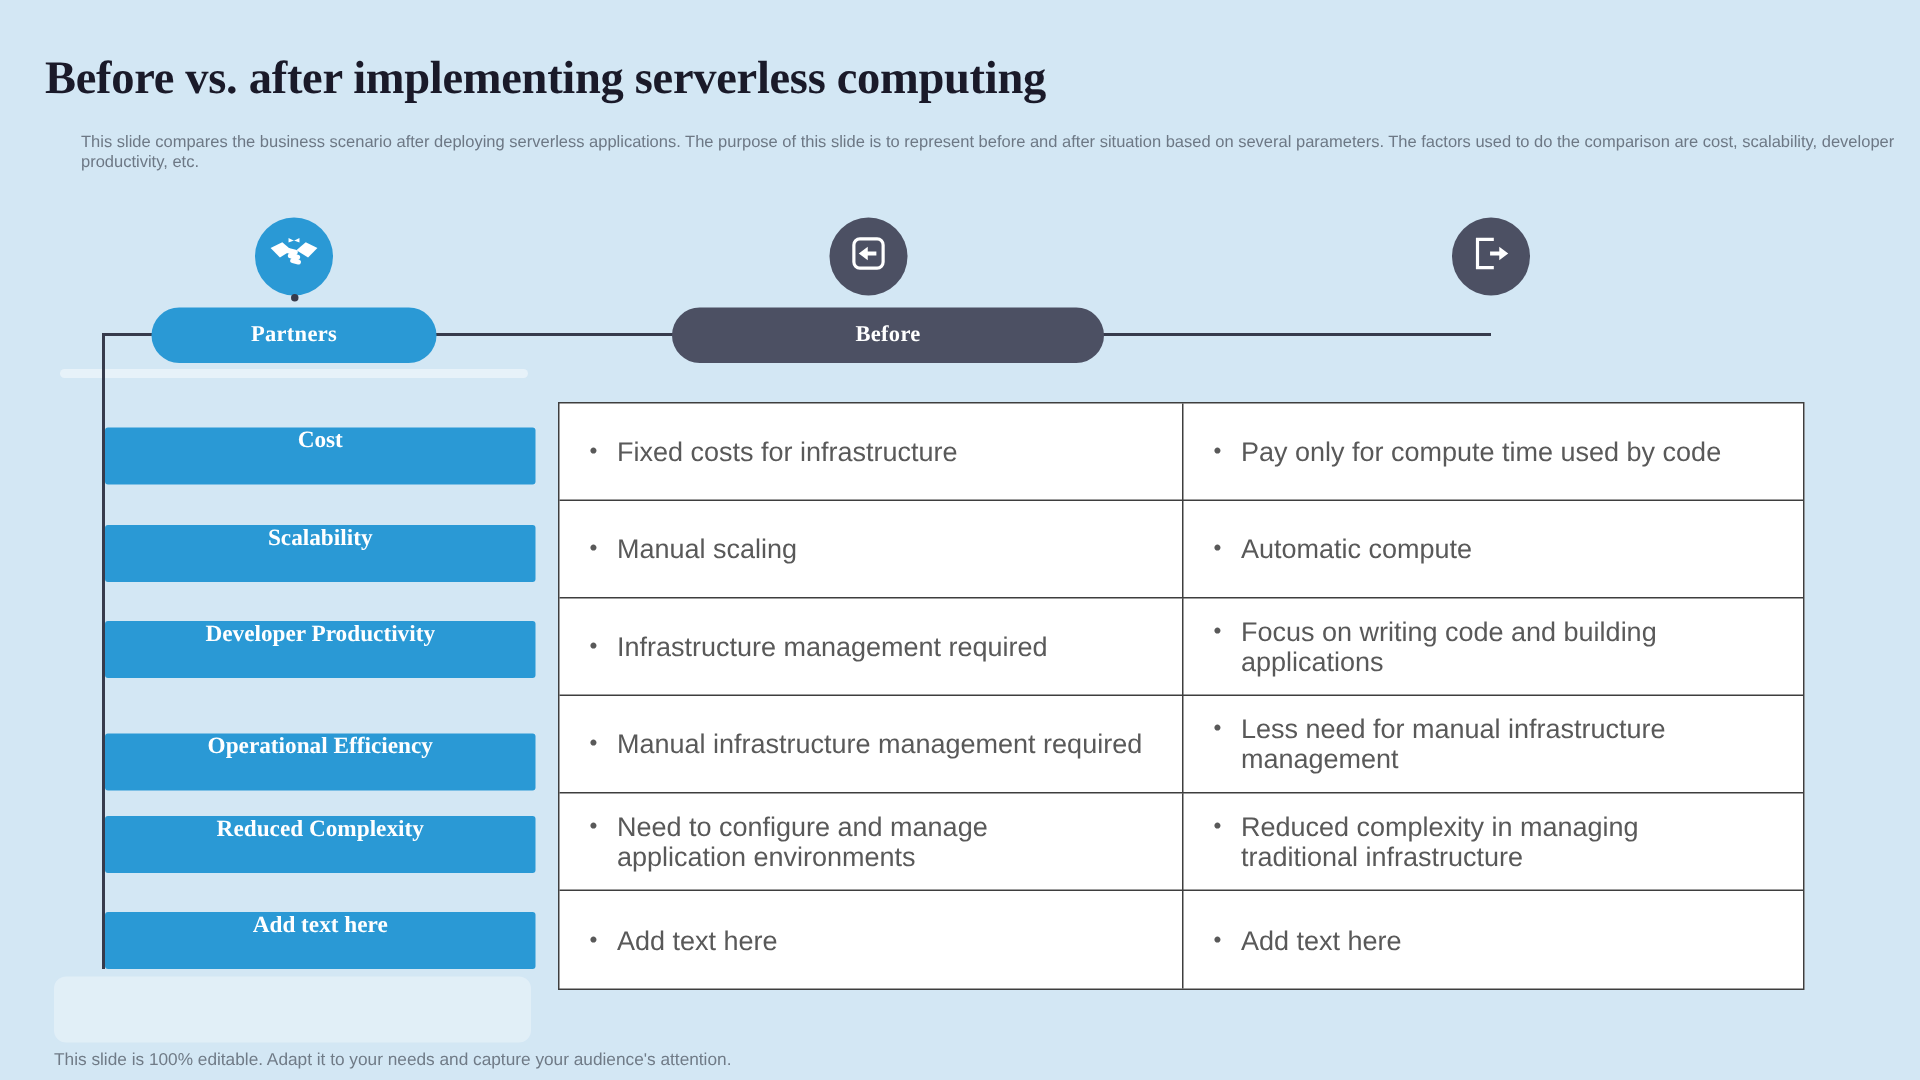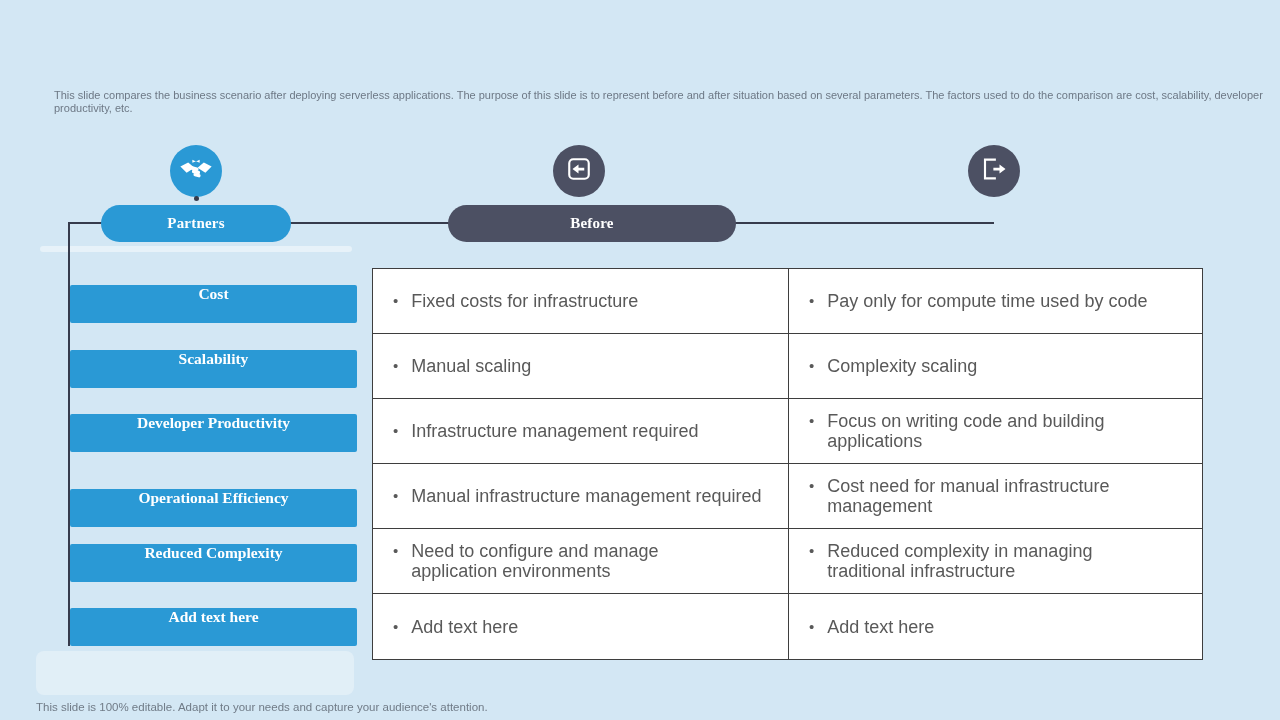--- a/index.html
+++ b/index.html
@@ -147,20 +147,21 @@
     font-size: 11.5px;
     color: #707b87;
     margin-left: 36px;
   }
 </style>
 </head>
 <body>
 
 <div class="slide">
 
+  <h1 class="page-title">Before vs. after implementing serverless computing</h1>
   <p class="page-subtitle">This slide compares the business scenario after deploying serverless applications. The purpose of this slide is to represent before and after situation based on several parameters. The factors used to do the comparison are cost, scalability, developer productivity,  etc.</p>
 
   <div class="connector connector-h"></div>
   <div class="connector connector-v"></div>
   <div class="circle-dot"></div>
 
   <div class="reflection reflection-pill"></div>
   <div class="reflection reflection-bottom"></div>
 
   <div class="icon-circle circle-partners">
@@ -235,21 +236,21 @@
 
     <div class="cell">
       <span class="cell-inner">
           <span class="bullet">•</span>
           <span class="cell-text">Manual scaling</span>
         </span>
     </div>
     <div class="cell">
       <span class="cell-inner">
           <span class="bullet">•</span>
-          <span class="cell-text">Complexity scaling</span>
+          <span class="cell-text">Automatic compute</span>
         </span>
     </div>
 
     <div class="cell">
       <span class="cell-inner">
           <span class="bullet">•</span>
           <span class="cell-text">Infrastructure management required</span>
         </span>
     </div>
     <div class="cell">
@@ -261,21 +262,21 @@
 
     <div class="cell">
       <span class="cell-inner">
           <span class="bullet">•</span>
           <span class="cell-text">Manual infrastructure management required</span>
         </span>
     </div>
     <div class="cell">
       <span class="cell-inner">
           <span class="bullet">•</span>
-          <span class="cell-text">Cost need for manual infrastructure management</span>
+          <span class="cell-text">Less need for manual infrastructure management</span>
         </span>
     </div>
 
     <div class="cell">
       <span class="cell-inner">
           <span class="bullet">•</span>
           <span class="cell-text">Need to configure and manage
 application environments</span>
         </span>
     </div>

